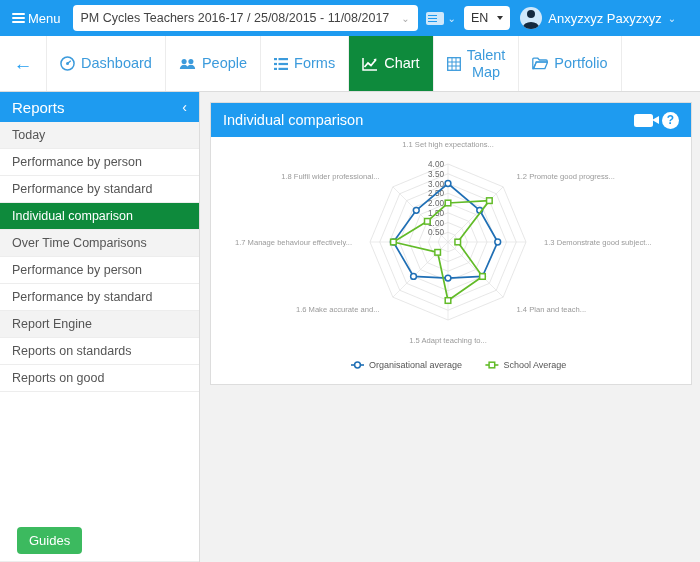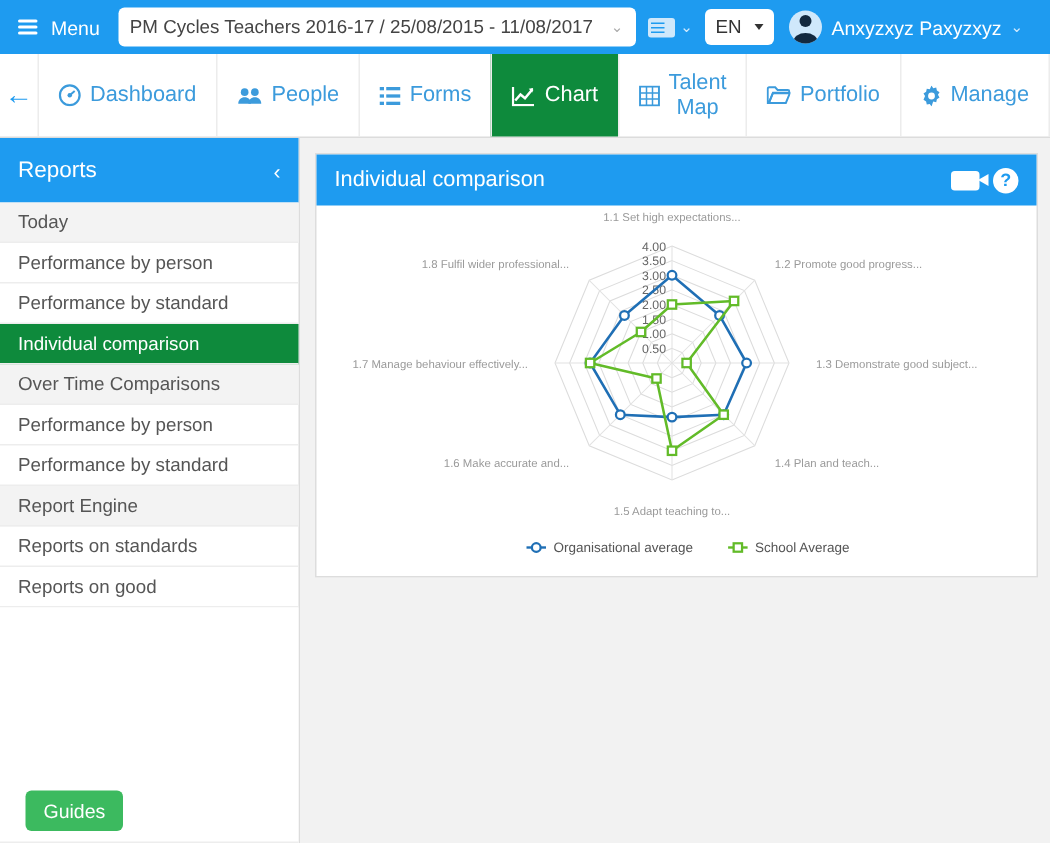--- a/index.html
+++ b/index.html
@@ -13,21 +13,21 @@
   
   .topbar {
     height: 36px;
     background: #1e9bf0;
     display: flex;
     align-items: center;
     padding: 0 8px;
     gap: 8px;
   }
   .menu-btn {
-    display: flex; align-items: center; gap: 9px;
+    display: flex; align-items: center; gap: 3px;
     color: #fff; font-size: 13px; cursor: pointer;
     padding: 2px 4px;
   }
   .hamburger { display: inline-flex; flex-direction: column; gap: 2px; }
   .hamburger i { display: block; width: 13px; height: 2px; background: #fff; border-radius: 1px; }
 
   .cycle-select {
     flex: 0 0 auto;
     width: 345px; height: 26px;
     background: #fff; border-radius: 4px;
@@ -116,21 +116,21 @@
 
   
   .sidebar {
     width: 200px; background: #fff;
     border-right: 1px solid #dcdcdc;
     display: flex; flex-direction: column;
     position: relative;
   }
   .sb-head {
     background: #1e9bf0; color: #fff;
-    height: 43px; display: flex; align-items: center;
+    height: 30px; display: flex; align-items: center;
     padding: 0 12px; font-size: 15px; justify-content: flex-end;
   }
   .sb-head .collapse { margin-left: auto; font-size: 14px; cursor: pointer; }
   .sb-item {
     height: 27px; display: flex; align-items: center;
     padding: 0 12px; font-size: 12.5px; color: #555;
     border-bottom: 1px solid #ededed; cursor: pointer;
   }
   .sb-item.shaded { background: #f3f3f3; }
   .sb-item.active { background: #0e8a3c; color: #fff; }
@@ -278,29 +278,20 @@
   <div class="nav-tab">
     <span class="ic">
       <svg width="16" height="13" viewBox="0 0 16 13">
           <path d="M0.8 11.6V2.2a1 1 0 011-1h4l1.6 1.8h6.8a1 1 0 011 1v.8H4.3L1.6 11.6z" fill="none" stroke="currentColor" stroke-width="1.3"></path>
           <path d="M1.6 11.6l2.7-6.5h11.3l-2.7 6.5z" fill="none" stroke="currentColor" stroke-width="1.3"></path>
         </svg>
     </span>
     <span class="lbl">Portfolio</span>
   </div>
 
-  <div class="nav-tab">
-    <span class="ic">
-      <svg width="14" height="14" viewBox="0 0 16 16">
-          <path d="M8 0l1.3 2 2.3-.5.5 2.3 2 1.3-1.2 2 1.2 2-2 1.3-.5 2.3-2.3-.5L8 16l-1.3-2-2.3.5-.5-2.3-2-1.3L3.1 8 1.9 6l2-1.3.5-2.3 2.3.5z" fill="currentColor"></path>
-          <circle cx="8" cy="8" r="2.6" fill="#fff"></circle>
-        </svg>
-    </span>
-    <span class="lbl">Manage</span>
-  </div>
 </div>
 
 <div class="body-wrap">
 
   <div class="sidebar">
     <div class="sb-head">
       <span>Reports</span>
       <span class="collapse">‹</span>
     </div>
 

